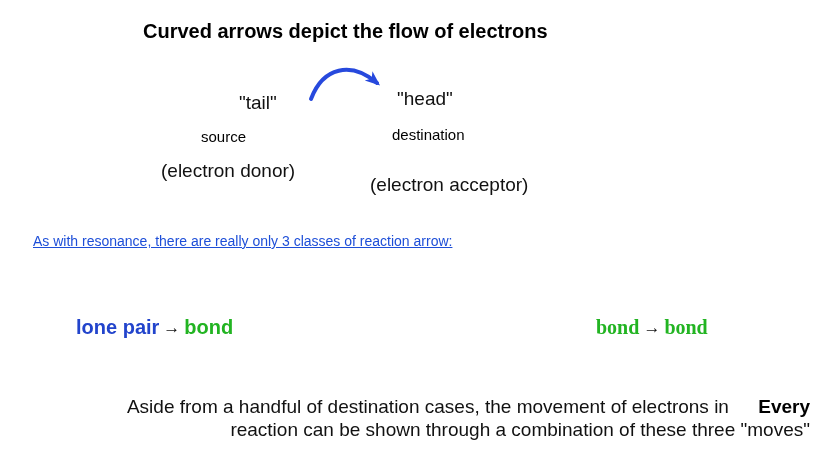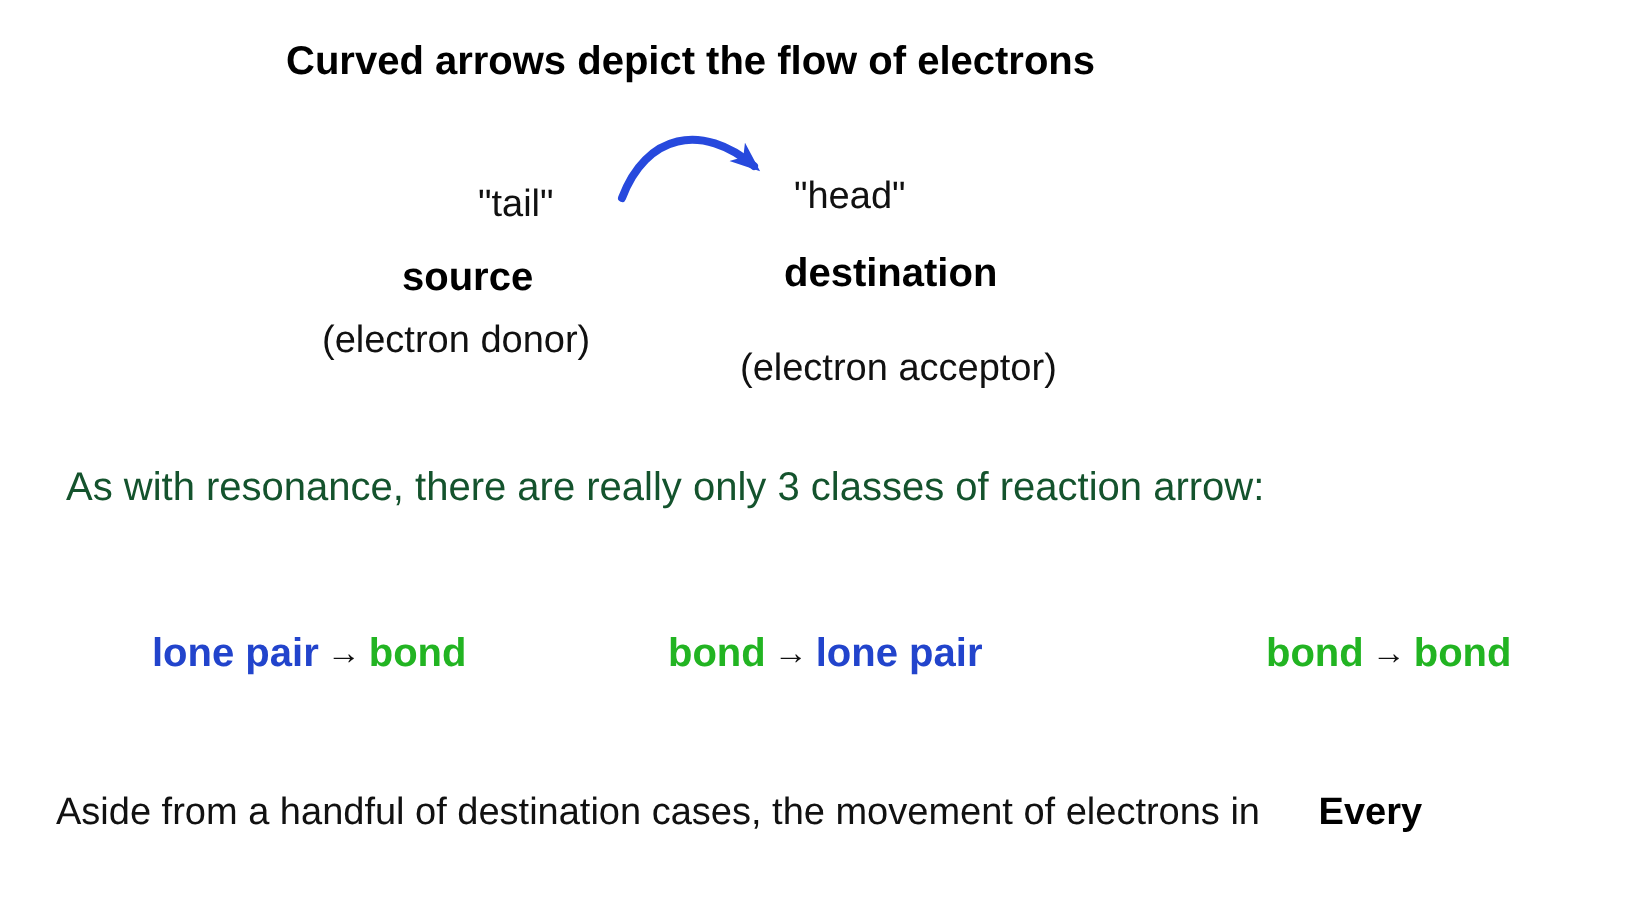--- a/index.html
+++ b/index.html
@@ -1,26 +1,26 @@
 <!DOCTYPE html>
 <html><head>
 <meta charset="utf-8">
 <style>
   html,body{margin:0;padding:0;}
   body{font-family:"Liberation Sans", sans-serif; background:#ffffff;}
   .canvas{
     position:relative; width:822px; height:450px; background:#ffffff;
     overflow:hidden; color:#000;
   }
-  .abs{position:absolute; white-space:nowrap;}
+  .abs{position:absolute; white-space:nowrap;text-align:right;}
   .title{font-weight:bold; font-size:20px; color:#000;}
   .plain{font-size:19px; color:#111;}
-  .bold{font-weight:bold; font-size:20px; color:#000;}
+  .bold{font-weight:normal; font-size:15px; color:#000;}
   .paren{font-size:19px; color:#111;}
-  .intro{font-size:20px; color:#14532d;}
+  .intro{font-size:14px; color:#1d4ed8;text-decoration:underline;}
   .phrase{font-weight:bold; font-size:20px;margin-left:34px;}
   .phrase .sep{font-weight:normal; font-size:17px; color:#111; padding:0 4px; position:relative; top:-1px;}
   .footer{font-size:19px; color:#111; line-height:23px; white-space:normal; width:782px;}
   .footer b{color:#000;margin-left:24px;}
   svg{display:block;}
 </style>
 </head>
 <body>
 
 <div class="canvas">
@@ -46,25 +46,23 @@
 
   <div class="abs bold" style="left:392px; top:126px;">destination</div>
   <div class="abs paren" style="left:370px; top:174px;">(electron acceptor)</div>
 
   <div class="abs intro" style="left:33px; top:233px;">As with resonance, there are really only 3 classes of reaction arrow:</div>
 
   <div class="abs phrase" style="left:42px; top:316px;">
     <span style="color: rgb(34, 68, 204);">lone pair</span><span class="sep">→</span><span style="color: rgb(34, 180, 34);">bond</span>
   </div>
 
-  <div class="abs phrase" style="left:300px; top:316px;">
-    <span style="color: rgb(34, 180, 34);">bond</span><span class="sep">→</span><span style="color: rgb(34, 68, 204);">lone pair</span>
-  </div>
 
-  <div class="abs phrase" style="left:599px; top:316px;">
+  <div class="abs phrase" style="left:562px; top:316px;font-family:Liberation Serif, serif;">
     <span style="color: rgb(34, 180, 34);">bond</span><span class="sep">→</span><span style="color: rgb(34, 180, 34);">bond</span>
   </div>
 
   <p class="abs footer" style="left:28px; top:376px;">
     <span>Aside from a handful of destination cases, the movement of electrons in </span><b>Every</b><br>
+    <span>reaction can be shown through a combination of these three "moves"</span>
   </p>
 
 </div>
 
 </body></html>

